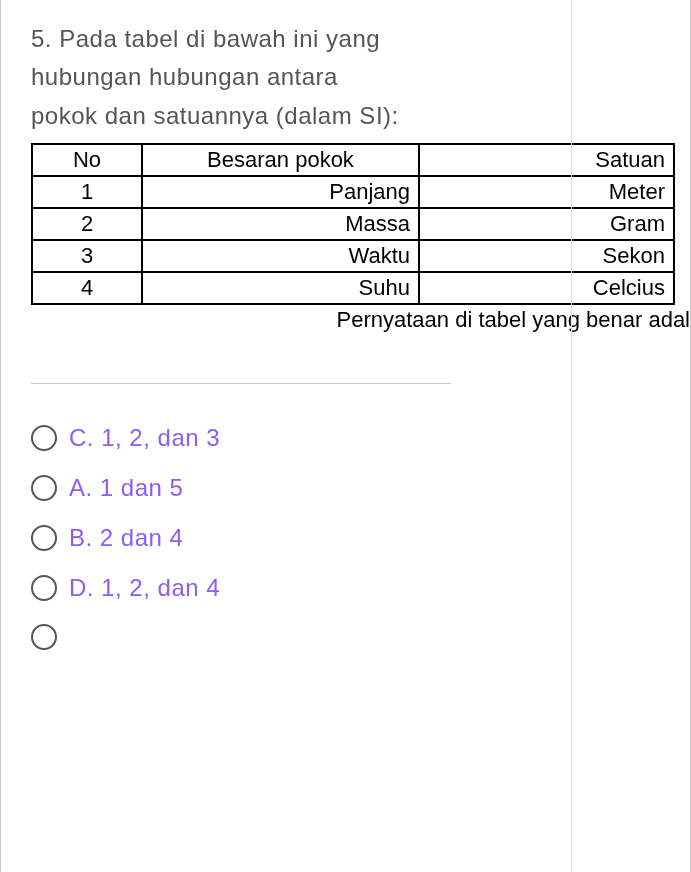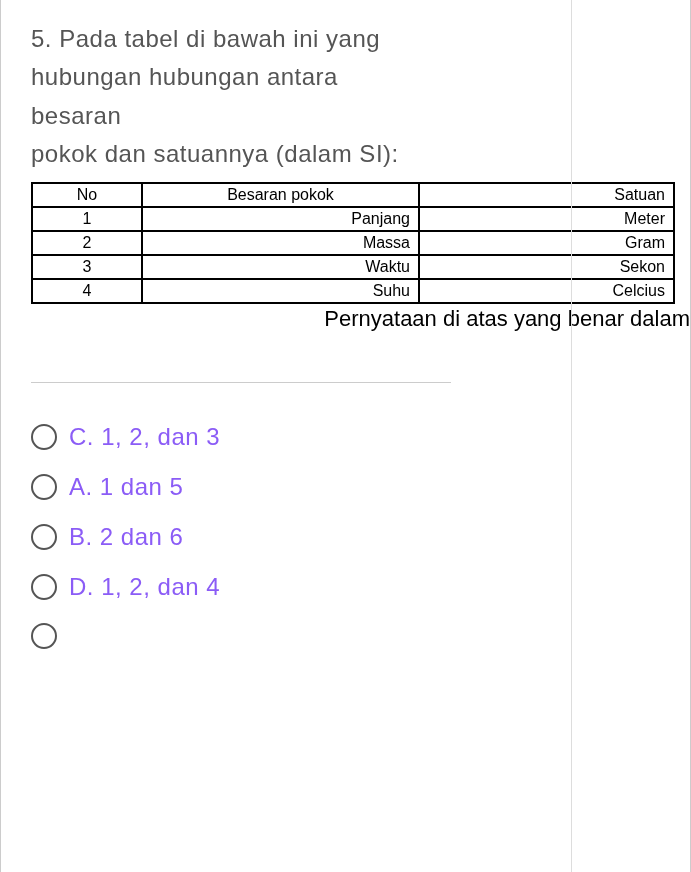--- a/index.html
+++ b/index.html
@@ -37,21 +37,21 @@
       font-weight: 300;
       font-family: 'Segoe UI', Arial, sans-serif;
     }
     .table-wrapper {
       margin-top: 8px;
       overflow: visible;
     }
     table {
       border-collapse: collapse;
       font-family: Arial, sans-serif;
-      font-size: 16px;
+      font-size: 22px;
       padding-left: 21px;
     }
     th, td {
       border: 2px solid #000;
       padding: 2px 8px;
       text-align: right;
       vertical-align: middle;
     }
     th:first-child, td:first-child {
       text-align: center;
@@ -114,21 +114,20 @@
   </style>
 </head>
 <body>
 
 <div class="container">
   <div class="divider-line"></div>
 
   <div class="question-text">
     <div>5. Pada tabel di bawah ini yang</div>
     <div>hubungan hubungan antara</div>
-    <div>besaran</div>
     <div>pokok dan satuannya (dalam SI):</div>
   </div>
 
   <div class="table-wrapper">
     <table>
       <thead>
         <tr>
           <th>No</th>
           <th>Besaran pokok</th>
           <th>Satuan</th>
@@ -150,37 +149,37 @@
           <td>Waktu</td>
           <td>Sekon</td>
         </tr>
         <tr>
           <td>4</td>
           <td>Suhu</td>
           <td>Celcius</td>
         </tr>
       </tbody>
     </table>
-    <div class="table-caption">Pernyataan di atas yang benar dalam</div>
+    <div class="table-caption">Pernyataan di tabel yang benar adal</div>
   </div>
 
   <hr class="hr-line">
 
   <div class="options">
     <div class="option">
       <span class="radio-circle"></span>
       <span class="option-label">C. 1, 2, dan 3</span>
     </div>
     <div class="option">
       <span class="radio-circle"></span>
       <span class="option-label">A. 1 dan 5</span>
     </div>
     <div class="option">
       <span class="radio-circle"></span>
-      <span class="option-label">B. 2 dan 6</span>
+      <span class="option-label">B. 2 dan 4</span>
     </div>
     <div class="option">
       <span class="radio-circle"></span>
       <span class="option-label">D. 1, 2, dan 4</span>
     </div>
     <div class="option">
       <span class="radio-circle"></span>
     </div>
   </div>
 </div>

